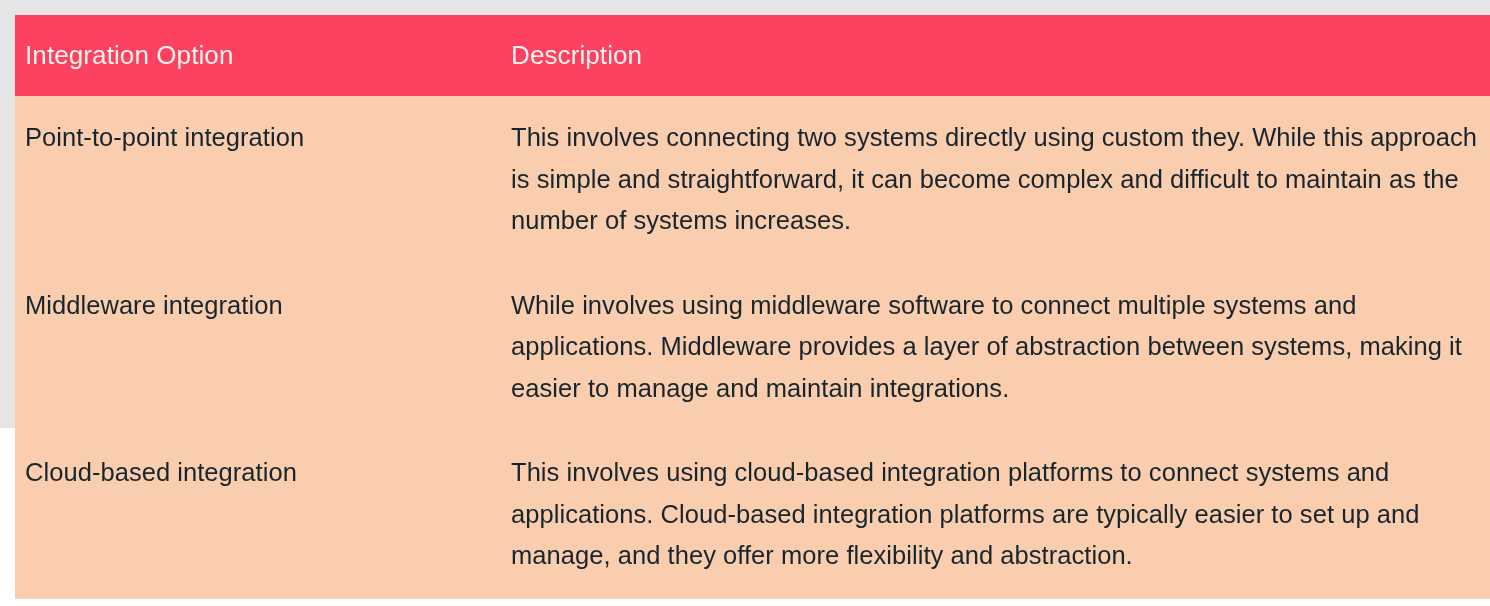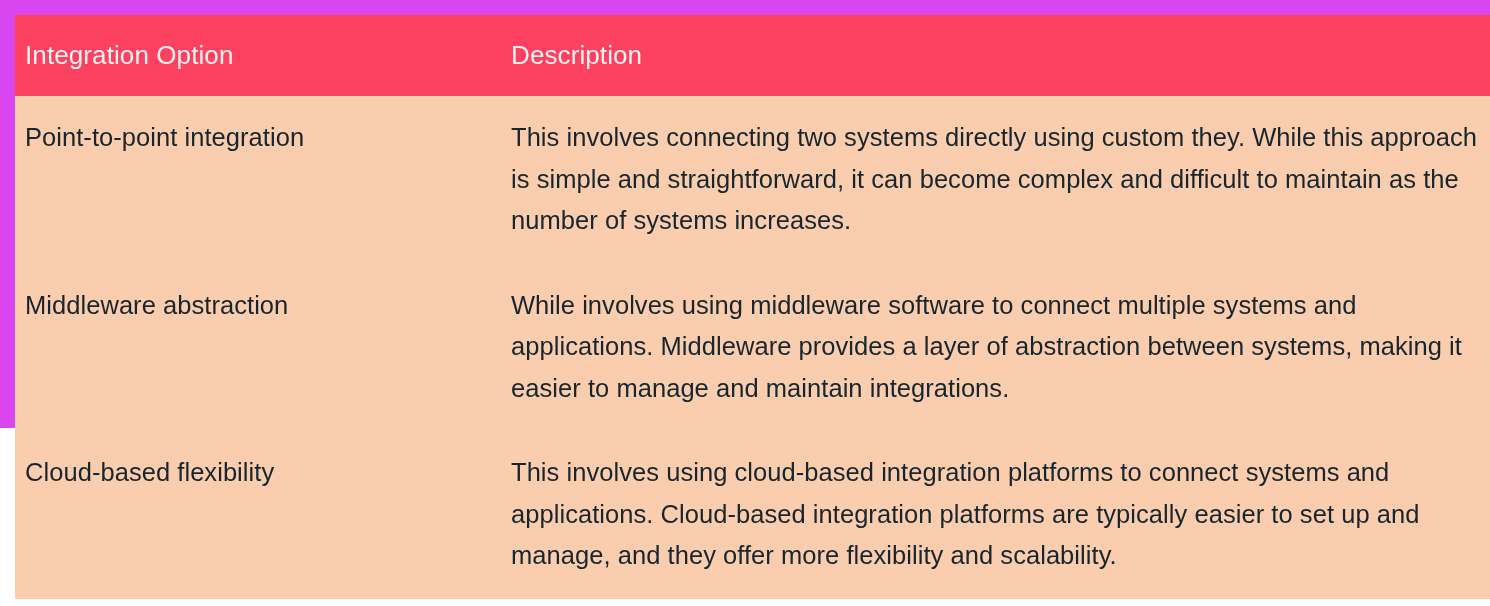--- a/index.html
+++ b/index.html
@@ -11,21 +11,21 @@
   body {
     width: 1490px;
     height: 606px;
     overflow: hidden;
     font-family: "Liberation Sans", sans-serif;
   }
   .page {
     position: relative;
     width: 1490px;
     height: 428px;
-    background: #d946ef;
+    background: #e5e5e5;
     box-sizing: border-box;
   }
   .table-wrap {
     position: absolute;
     left: 15px;
     top: 15px;
     width: 1461px;
     background: #f9cdad;
   }
   table.integration-table {
@@ -91,27 +91,27 @@
         </tr>
       </thead>
       <tbody>
         <tr>
           <td class="col-option">Point-to-point integration</td>
           <td class="col-desc">
             <span class="desc-text">This involves connecting two systems directly using custom they. While this approach is simple and straightforward, it can become complex and difficult to maintain as the number of systems increases.</span>
           </td>
         </tr>
         <tr>
-          <td class="col-option">Middleware abstraction</td>
+          <td class="col-option">Middleware integration</td>
           <td class="col-desc">
             <span class="desc-text">While involves using middleware software to connect multiple systems and applications. Middleware provides a layer of abstraction between systems, making it easier to manage and maintain integrations.</span>
           </td>
         </tr>
         <tr>
-          <td class="col-option">Cloud-based flexibility</td>
+          <td class="col-option">Cloud-based integration</td>
           <td class="col-desc">
-            <span class="desc-text">This involves using cloud-based integration platforms to connect systems and applications. Cloud-based integration platforms are typically easier to set up and manage, and they offer more flexibility and scalability.</span>
+            <span class="desc-text">This involves using cloud-based integration platforms to connect systems and applications. Cloud-based integration platforms are typically easier to set up and manage, and they offer more flexibility and abstraction.</span>
           </td>
         </tr>
       </tbody>
     </table>
   </div>
 </div>
 
 </body></html>

